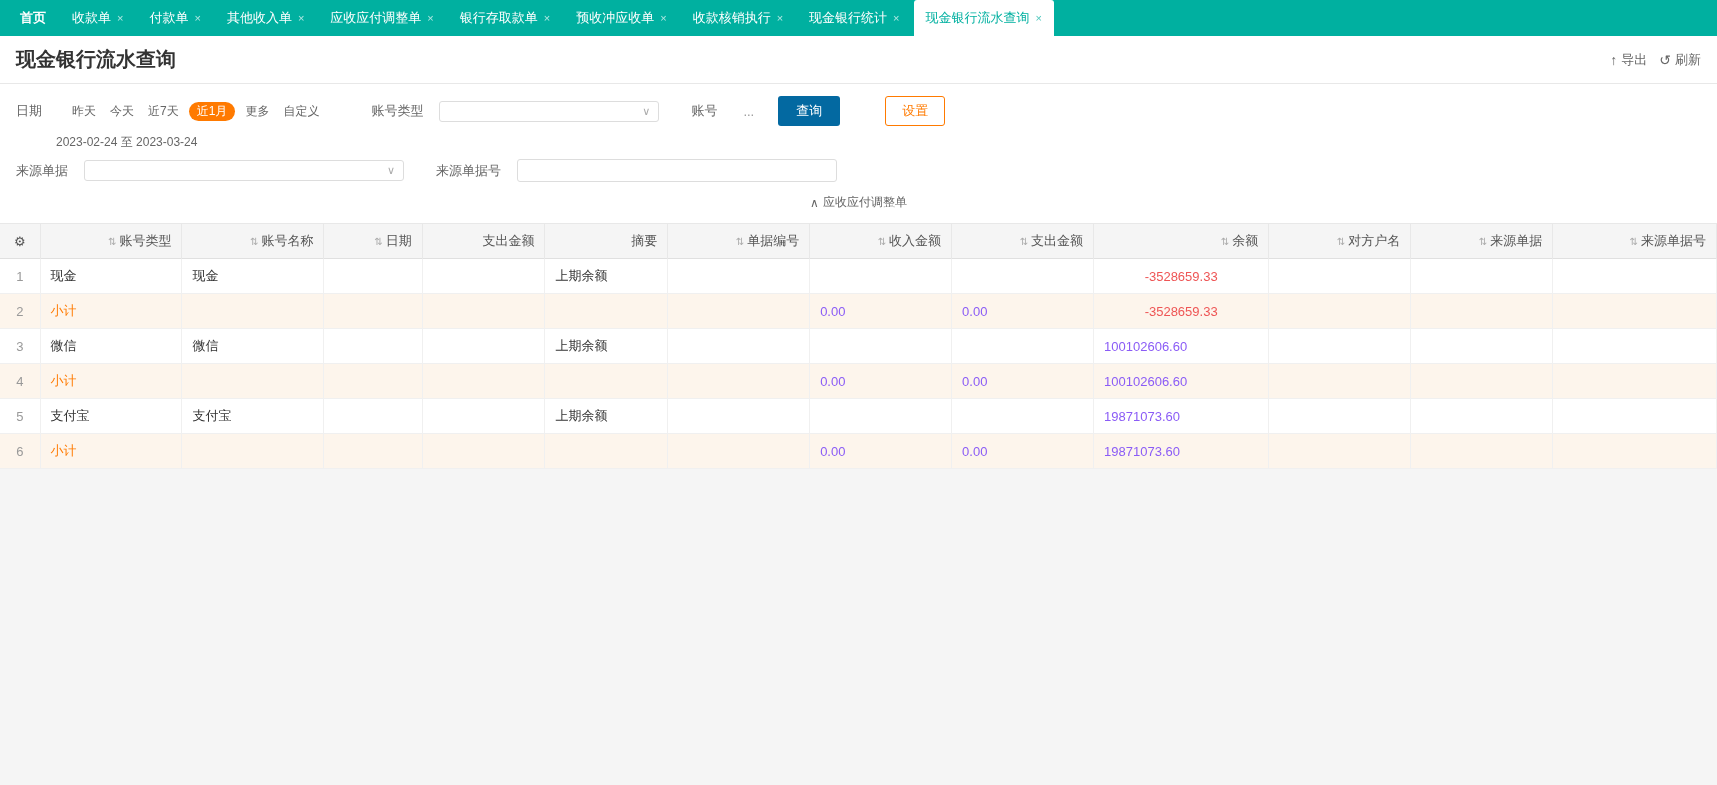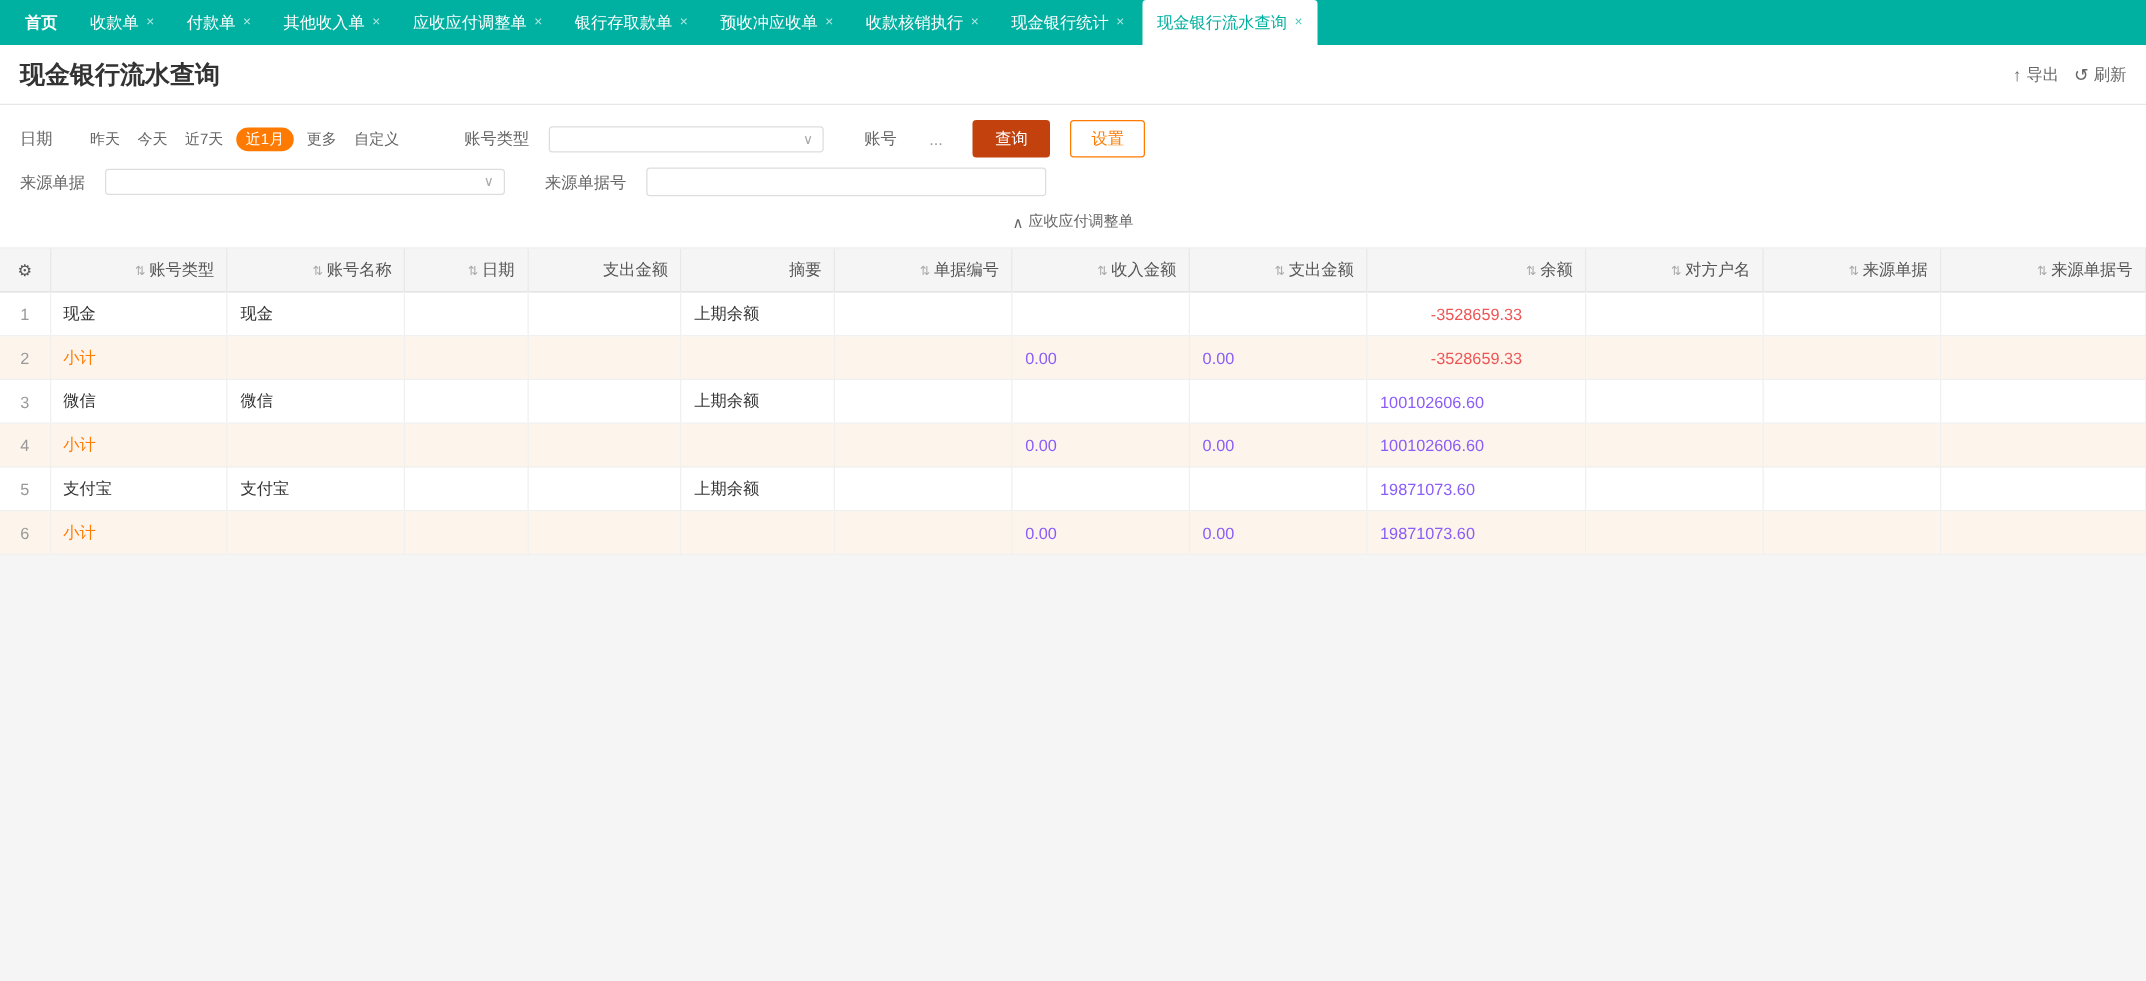--- a/index.html
+++ b/index.html
@@ -124,36 +124,37 @@
       min-width: 200px;
       outline: none;
       font-size: 13px;
     }
     .filter-dots {
       color: #999;
       cursor: pointer;
       margin-right: 8px;
     }
     .btn-query {
-      background: #c2410c;
+      background: #0369a1;
       color: #fff;
       border: none;
       border-radius: 3px;
       padding: 6px 18px;
       cursor: pointer;
       font-size: 13px;
     }
     .btn-settings {
       background: #fff;
       color: #ff7a00;
       border: 1px solid #ff7a00;
       border-radius: 3px;
       padding: 5px 16px;
       cursor: pointer;
       font-size: 13px;
+      margin-left: 29px;
     }
     .collapse-bar {
       display: flex;
       justify-content: center;
       align-items: center;
       gap: 4px;
       color: #666;
       font-size: 12px;
       cursor: pointer;
       padding: 4px 0 0 0;
@@ -251,20 +252,23 @@
       <span style="color:#aaa;font-size:11px;">∨</span>
     </div>
 
     <span class="filter-label" style="margin-left:16px;">账号</span>
     <span class="filter-dots">...</span>
 
     <button class="btn-query">查询</button>
     <button class="btn-settings">设置</button>
   </div>
 
+  <div style="display:flex; align-items:center; margin-left:36px; margin-bottom:8px;">
+    <span class="date-range">2023-02-24 至 2023-03-24</span>
+  </div>
 
   <div class="filter-row">
     <span class="filter-label">来源单据</span>
     <div class="filter-select" style="min-width:320px;">
       <span></span>
       <span style="color:#aaa;font-size:11px;">∨</span>
     </div>
     <span class="filter-label" style="margin-left:16px;">来源单据号</span>
     <input class="filter-input" style="min-width: 320px;">
   </div>

